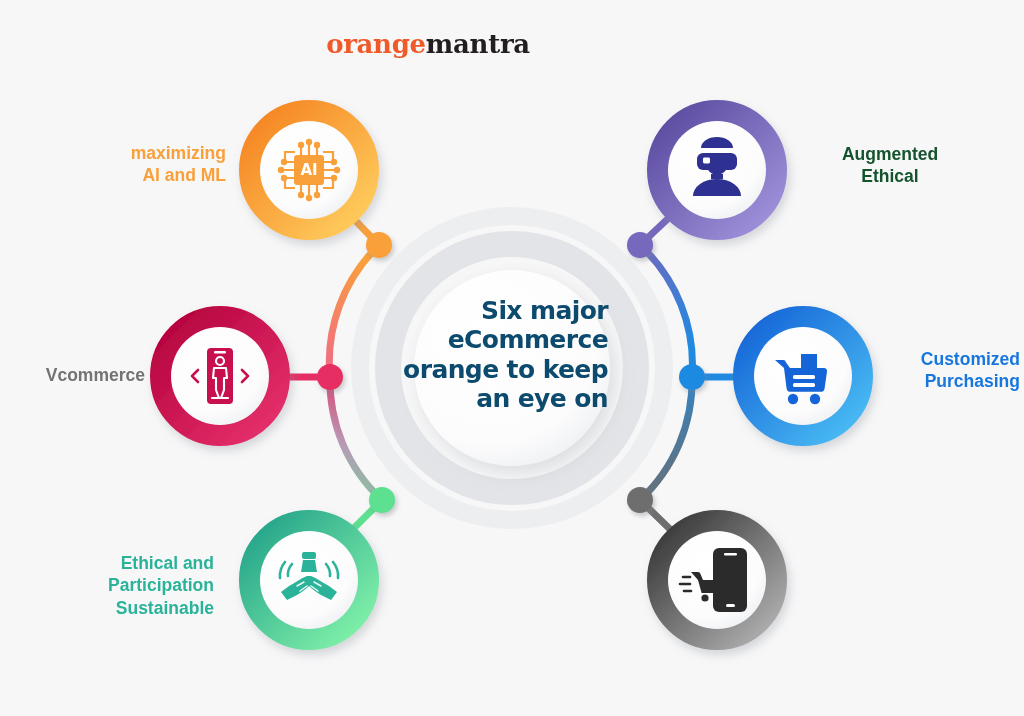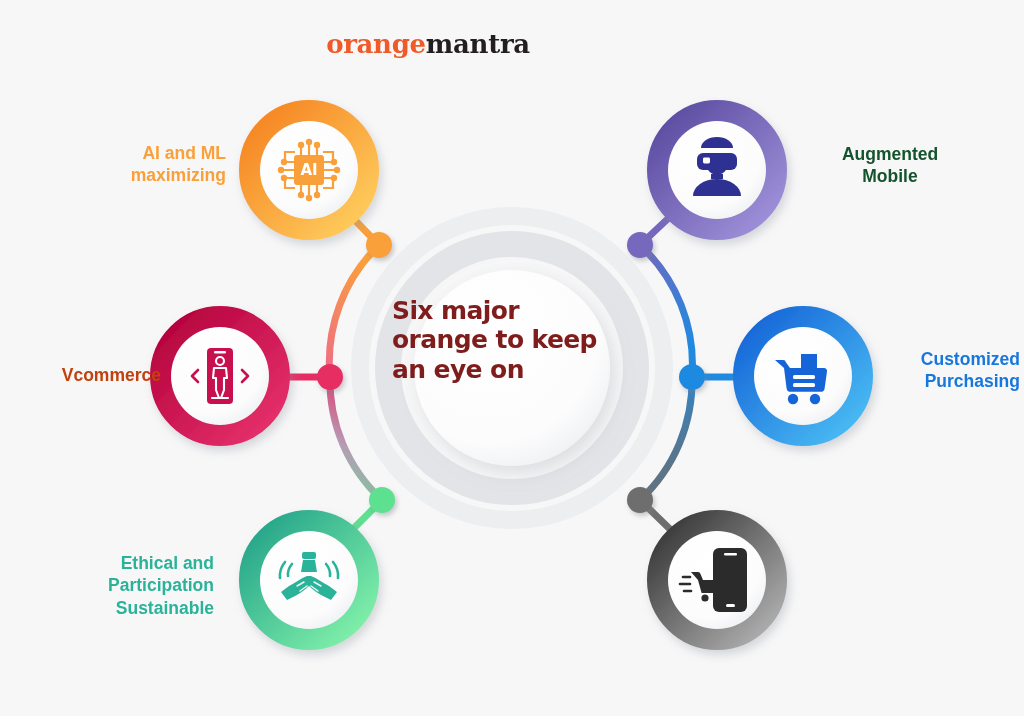--- a/index.html
+++ b/index.html
@@ -22,22 +22,22 @@
   .logo .o{color:#f05a28;}
   .logo .m{color:#231f20;}
 
   
   #art{position:absolute;top:0;left:0;width:1024px;height:716px;}
 
   
   .center-text{
     position:absolute;
     left:392px;top:296px;width:216px;
-    text-align:left;
-    color:#7f1d1d;
+    text-align:right;
+    color:#0c4a6e;
     font-weight:bold;
     font-size:25px;
     line-height:1.17;
     letter-spacing:-0.6px;
     font-family:"DejaVu Sans", sans-serif;
   }
   .center-text div{white-space:nowrap;}
 
   
   .label{
@@ -268,42 +268,43 @@
       <g stroke="#2b2b2b" stroke-width="2.6" stroke-linecap="round">
         <path d="M-34,-3 h7"></path>
           <path d="M-37,4 h10"></path>
           <path d="M-33,11 h7"></path>
       </g>
     </g>
   </svg>
 
   <div class="center-text">
     <div>Six major</div>
+    <div>eCommerce</div>
     <div>orange to keep</div>
     <div>an eye on</div>
   </div>
 
   <div class="label r" style="left:46px;top:142px;width:180px;color:#f9a03a;">
+    <div>maximizing</div>
     <div>AI and ML</div>
-    <div>maximizing</div>
-  </div>
-
-  <div class="label r" style="left:0px;top:364px;width:145px;color:#c2410c;padding-left:16px;">
+  </div>
+
+  <div class="label r" style="left:0px;top:364px;width:145px;color:#737373;">
     <div>Vcommerce</div>
   </div>
 
   <div class="label r" style="left:40px;top:552px;width:174px;color:#2bb39a;">
     <div>Ethical and</div>
     <div>Participation</div>
     <div>Sustainable</div>
   </div>
 
   <div class="label l" style="left:795px;top:143px;width:190px;color:#14532d;text-align:center;">
     <div>Augmented</div>
-    <div>Mobile</div>
+    <div>Ethical</div>
   </div>
 
   <div class="label l" style="left:880px;top:348px;width:140px;color:#1777dd;text-align:right;">
     <div>Customized</div>
     <div>Purchasing</div>
   </div>
 
 
 </div>
 

